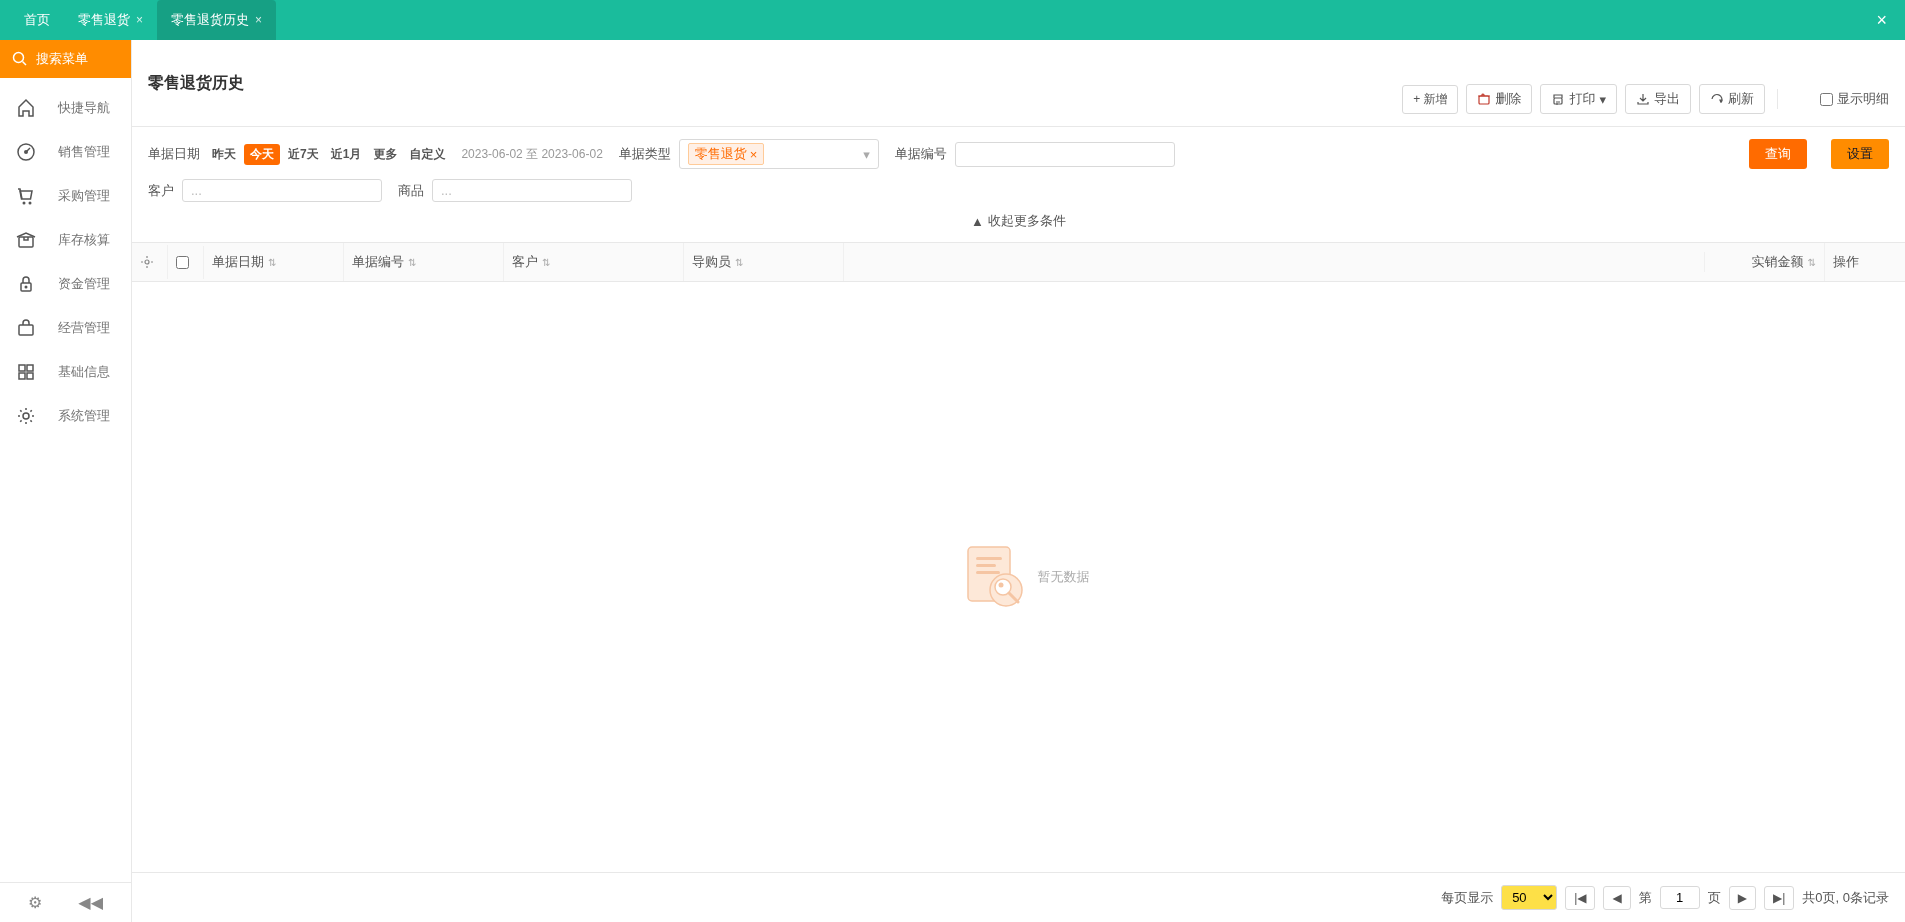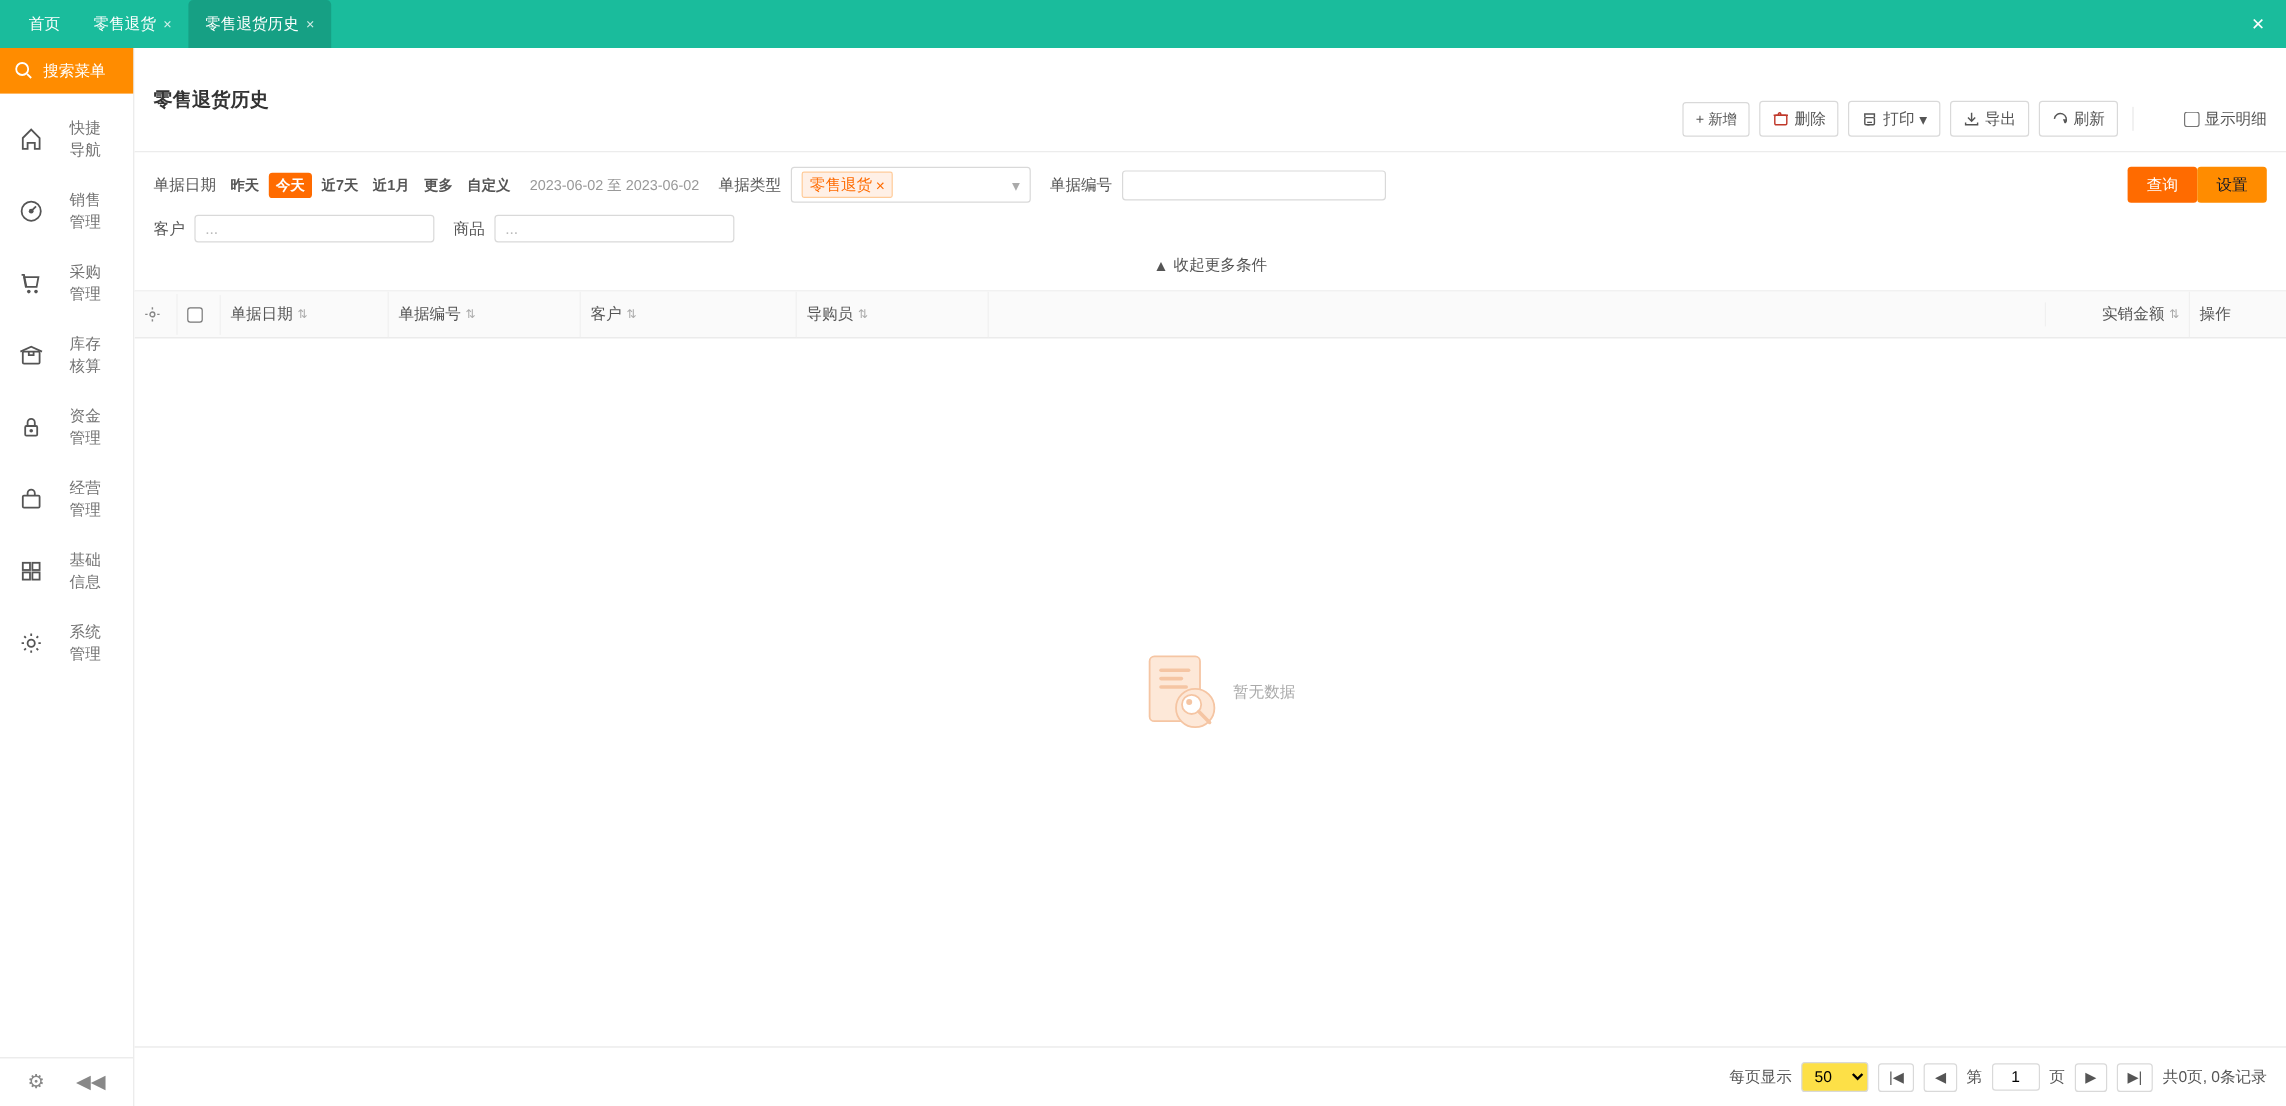--- a/index.html
+++ b/index.html
@@ -21,21 +21,21 @@
     .tab-item.active { background: rgba(0,0,0,0.15); border-radius: 4px 4px 0 0; }
     .tab-item .tab-close { font-size: 12px; color: rgba(255,255,255,0.8); cursor: pointer; }
 
     
     .main-layout {
       display: flex; flex: 1; overflow: hidden;
     }
 
     
     .sidebar {
-      width: 112px; background: #fff; border-right: 1px solid #e8e8e8;
+      width: 132px; background: #fff; border-right: 1px solid #e8e8e8;
       display: flex; flex-direction: column; flex-shrink: 0;
     }
     .search-menu {
       display: flex; align-items: center; gap: 8px; padding: 10px 12px;
       background: #ff8c00; color: white; cursor: pointer; font-size: 13px;
     }
     .search-menu svg { flex-shrink: 0; }
     .sidebar-nav { flex: 1; overflow-y: auto; padding: 8px 0; }
     .nav-item {
       display: flex; align-items: center; gap: 22px; padding: 12px 16px;
@@ -333,21 +333,21 @@
             </span>
             <span class="select-arrow">▾</span>
           </div>
         </div>
 
         <div class="filter-item">
           <span class="filter-label">单据编号</span>
           <input class="filter-input-wide" type="text" style="">
         </div>
 
-        <div style="margin-left: auto; display: flex; gap: 0;">
+        <div style="margin-left: auto; display: flex; gap: 24px;">
           <button class="btn-query">
             <span>查询</span>
           </button>
           <button class="btn-setup">
             <span>设置</span>
           </button>
         </div>
       </div>
 
       <div class="filter-row">

